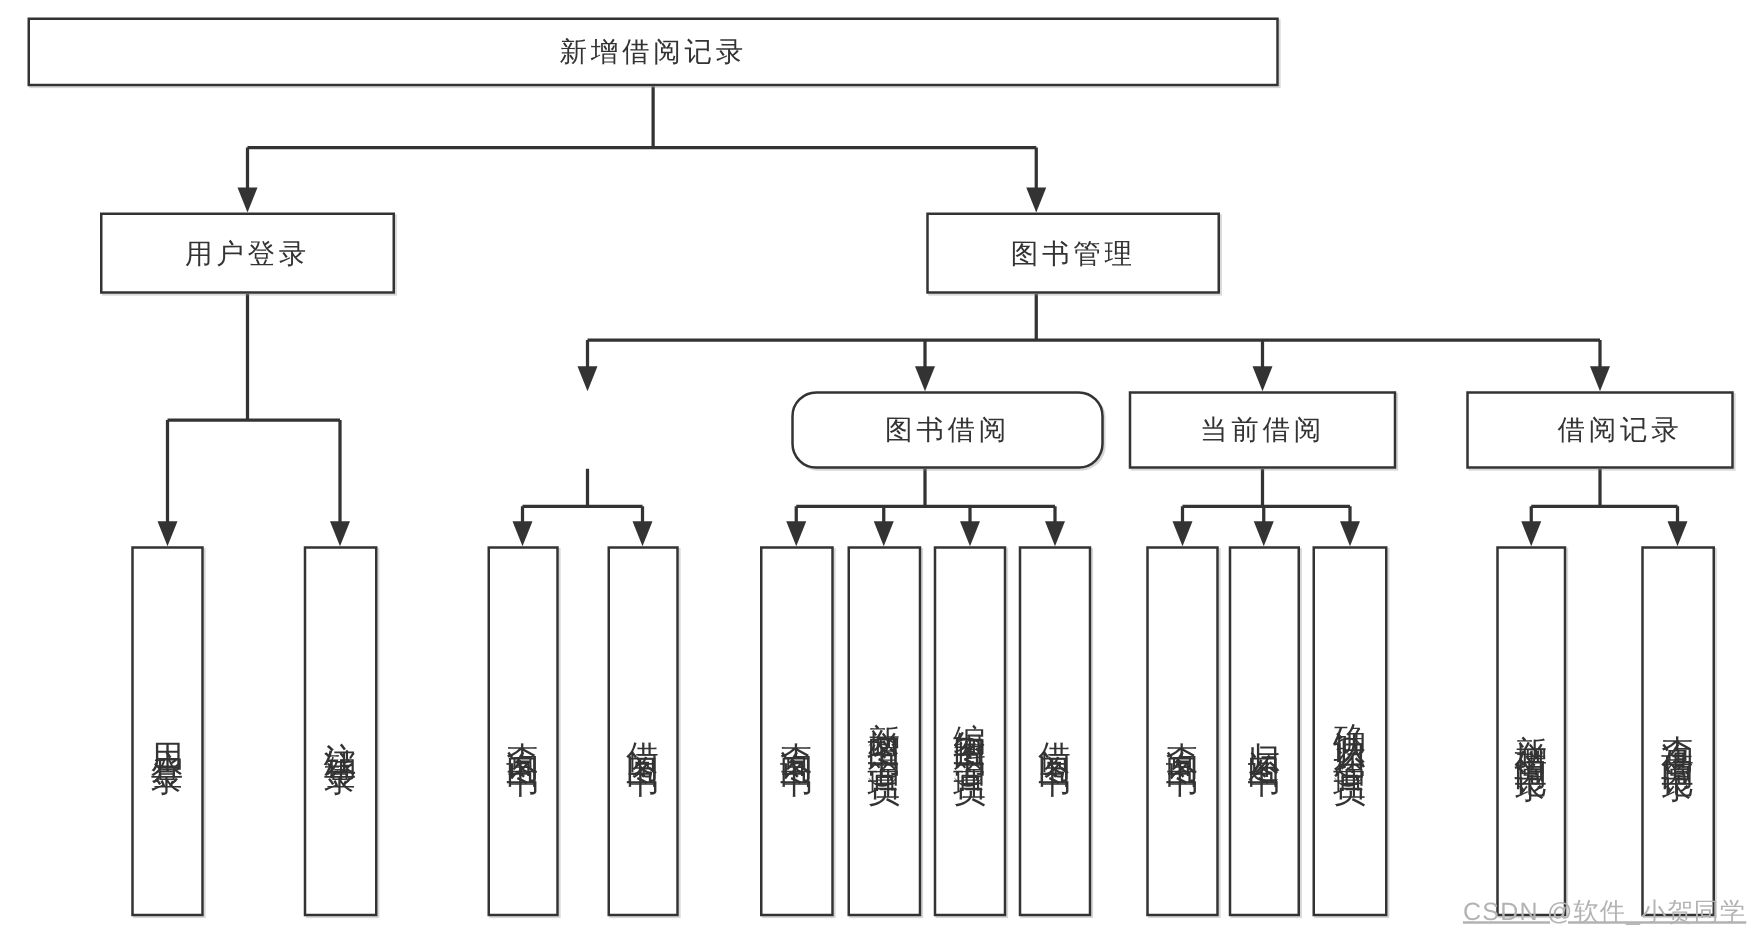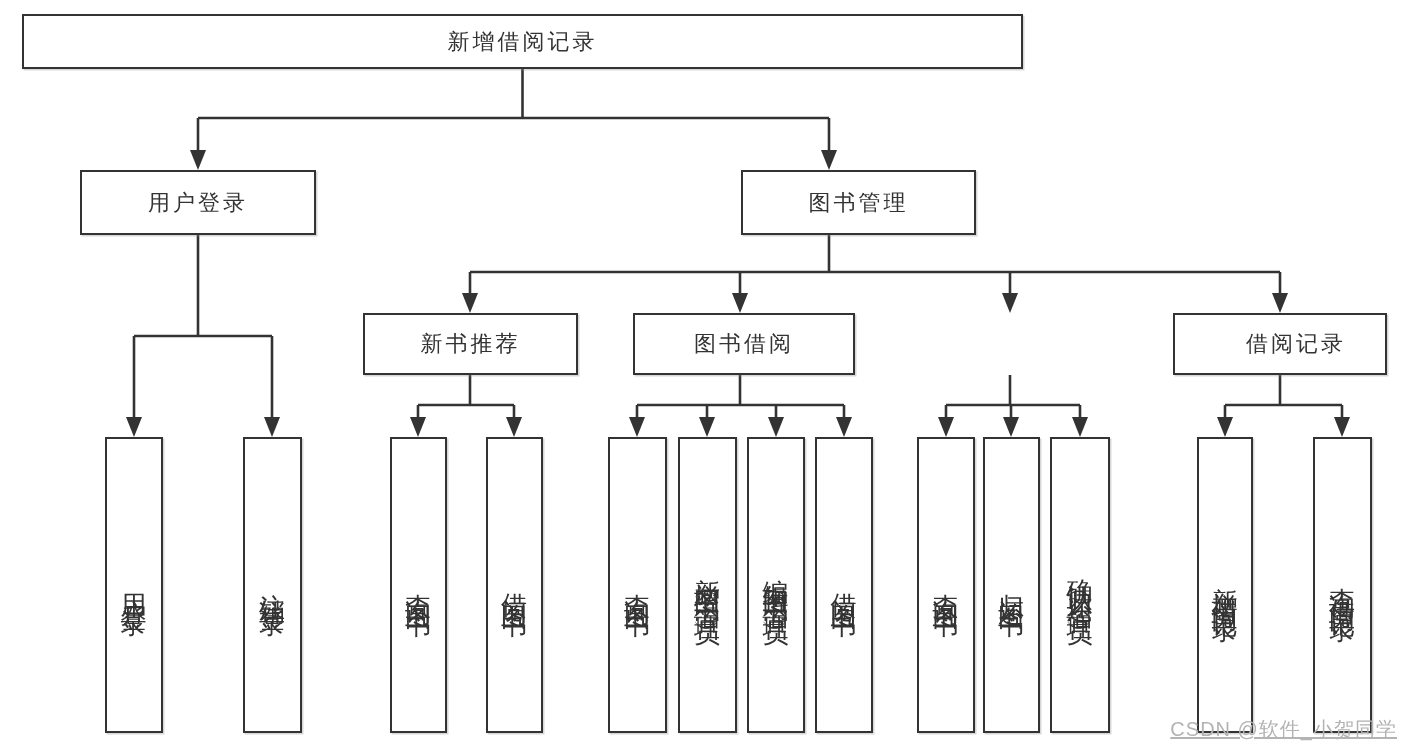--- a/index.html
+++ b/index.html
@@ -154,25 +154,25 @@
     <span class="h-label">新增借阅记录</span>
   </div>
 
   <div class="box" style="left:80px; top:170px; width:236px; height:65px;">
     <span class="h-label">用户登录</span>
   </div>
   <div class="box" style="left:711px; top:170px; width:235px; height:65px;margin-left:30px;">
     <span class="h-label">图书管理</span>
   </div>
 
-  <div class="box" style="left:363px; top:313px; width:215px; height:62px;">
-    <span class="h-label">新书推荐</span>
-  </div>
-  <div class="box" style="left:633px; top:313px; width:222px; height:62px;">
+  <div class="box" style="left:633px; top:313px; width:250px; height:62px;border-radius:20px;">
     <span class="h-label">图书借阅</span>
+  </div>
+  <div class="box" style="left:903px; top:313px; width:214px; height:62px;">
+    <span class="h-label">当前借阅</span>
   </div>
   <div class="box" style="left:1173px; top:313px; width:214px; height:62px;padding-left:32px;">
     <span class="h-label">借阅记录</span>
   </div>
 
   <div class="box vbox" style="left:105px; top:437px; width:58px; height:296px;">
     <span class="v-label">用户登录</span>
   </div>
   <div class="box vbox" style="left:243px; top:437px; width:59px; height:296px;">
     <span class="v-label">注销登录</span>

